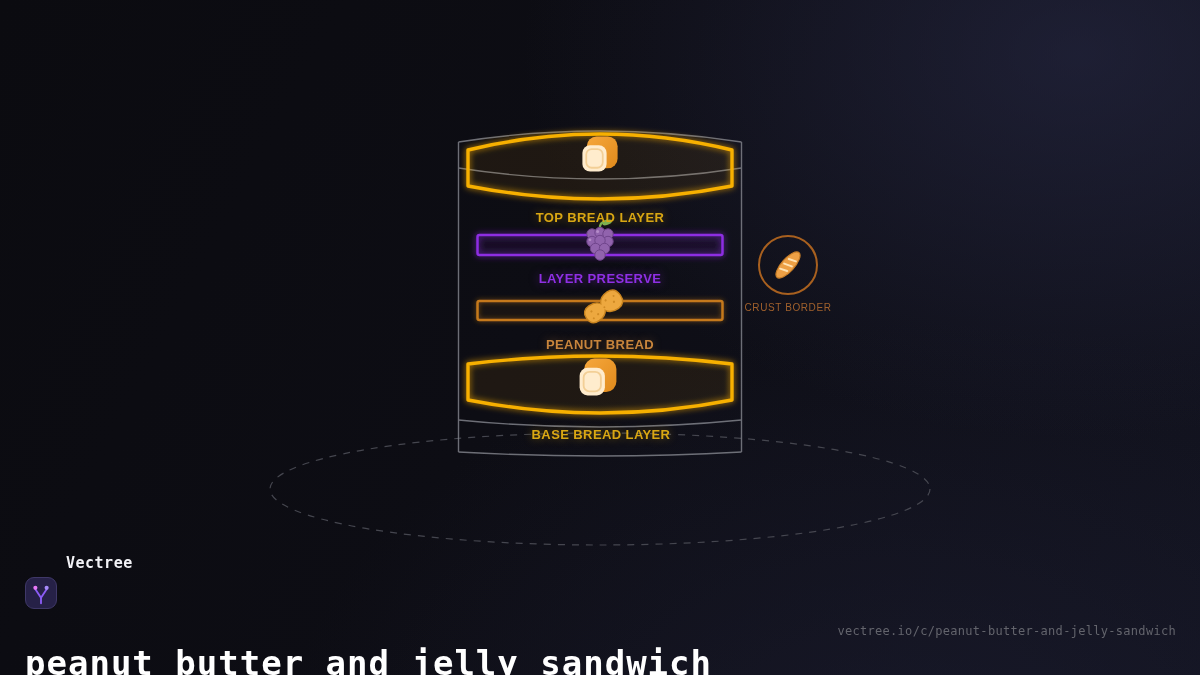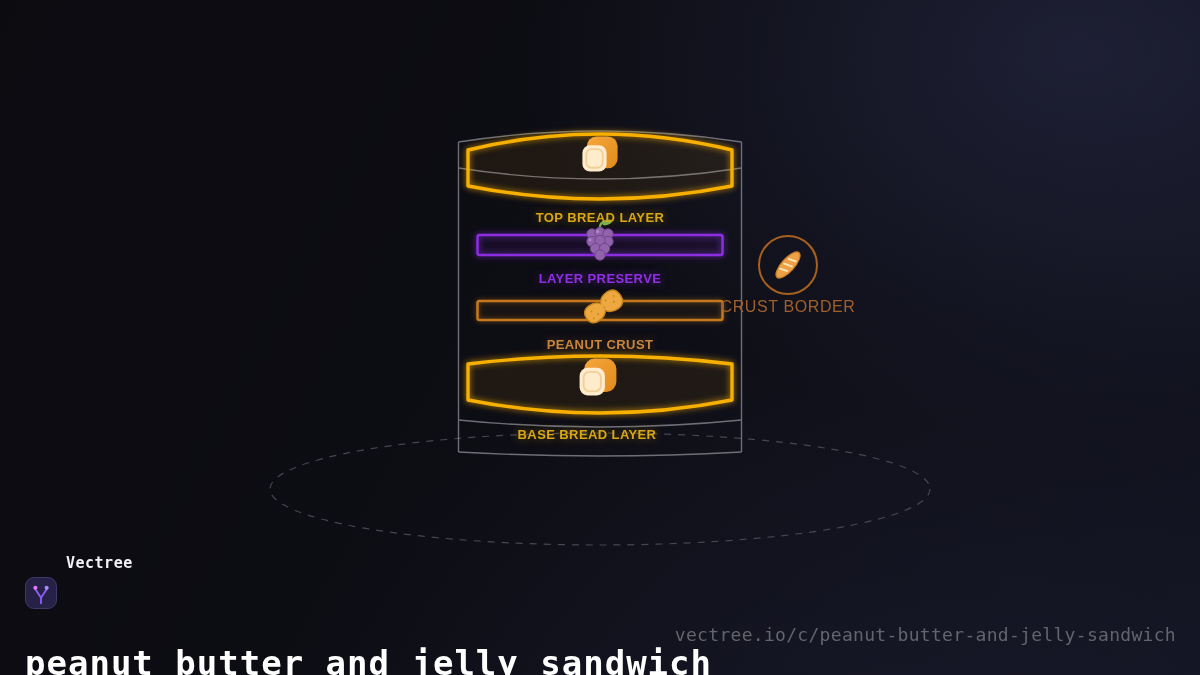--- a/index.html
+++ b/index.html
@@ -15,21 +15,21 @@
   .icon{position:absolute;}
   .layer-label{
     position:absolute;transform:translate(-50%,-50%);
     font-family:"Liberation Sans",sans-serif;font-weight:bold;font-size:13px;
     letter-spacing:.4px;white-space:nowrap;
   }
   .lbl-gold{color:#d9a713;text-shadow:0 0 10px rgba(217,167,19,.45);}
   .lbl-purple{color:#8f2fe4;text-shadow:0 0 10px rgba(143,47,228,.55);}
   .lbl-orange{color:#c8853c;text-shadow:0 0 10px rgba(200,133,60,.40);}
   .lbl-crust{
-    color:#a0602c;font-weight:normal;font-size:16px;letter-spacing:.6px;
+    color:#a0602c;font-weight:normal;font-size:10px;letter-spacing:.6px;
     text-shadow:none;
   }
   .footer-logo{
     position:absolute;left:25px;top:577px;width:32px;height:32px;border-radius:9px;
     background:#262147;border:1px solid #3f3868;box-sizing:border-box;
     display:flex;align-items:center;justify-content:center;cursor:pointer;
   }
   .brand-name{
     position:absolute;left:66px;top:554px;
     font-family:"DejaVu Sans Mono","Liberation Mono",monospace;
@@ -37,21 +37,21 @@
   }
   .page-title{
     position:absolute;left:25px;top:612px;
     font-family:"DejaVu Sans Mono","Liberation Mono",monospace;
     font-weight:bold;font-size:34px;line-height:44px;color:#ffffff;
     letter-spacing:1px;white-space:nowrap;margin-top:29px;
   }
   .share-url{
     position:absolute;right:24px;top:624px;
     font-family:"DejaVu Sans Mono","Liberation Mono",monospace;
-    font-size:18px;color:#63646c;letter-spacing:.3px;white-space:nowrap;
+    font-size:12px;color:#63646c;letter-spacing:.3px;white-space:nowrap;
   }
 </style>
 </head>
 <body>
 
 <div class="canvas">
 
   <svg class="diagram-svg" width="1200" height="675" viewBox="0 0 1200 675">
     <defs>
       <filter id="glowGold" x="-60%" y="-60%" width="220%" height="220%">
@@ -142,22 +142,22 @@
       <g stroke="#ffe3b3" stroke-width="2" stroke-linecap="round">
         <path d="M-8,-3.4 L-5,3.4"></path>
           <path d="M-1.5,-3.8 L1.5,3.8"></path>
           <path d="M5,-3.4 L8,3.4"></path>
       </g>
     </g>
   </svg>
 
   <div class="layer-label lbl-gold" style="left:600px;top:217px">TOP BREAD LAYER</div>
   <div class="layer-label lbl-purple" style="left:600px;top:278px">LAYER PRESERVE</div>
-  <div class="layer-label lbl-orange" style="left:600px;top:344px">PEANUT CRUST</div>
-  <div class="layer-label lbl-gold" style="left:587px;top:434px">BASE BREAD LAYER</div>
+  <div class="layer-label lbl-orange" style="left:600px;top:344px">PEANUT BREAD</div>
+  <div class="layer-label lbl-gold" style="left:601px;top:434px">BASE BREAD LAYER</div>
   <div class="layer-label lbl-crust" style="left:788px;top:307px">CRUST BORDER</div>
 
   <div class="footer-logo">
     <svg width="32" height="32" viewBox="0 0 32 32">
       <g stroke="#8b5cf6" stroke-width="2" stroke-linecap="round" fill="none">
         <path d="M16,27 L16,21"></path>
         <path d="M16,21 L10,12"></path>
         <path d="M16,21 L22,12"></path>
       </g>
       <circle cx="10" cy="10.5" r="2.2" fill="#e879f9"></circle>

